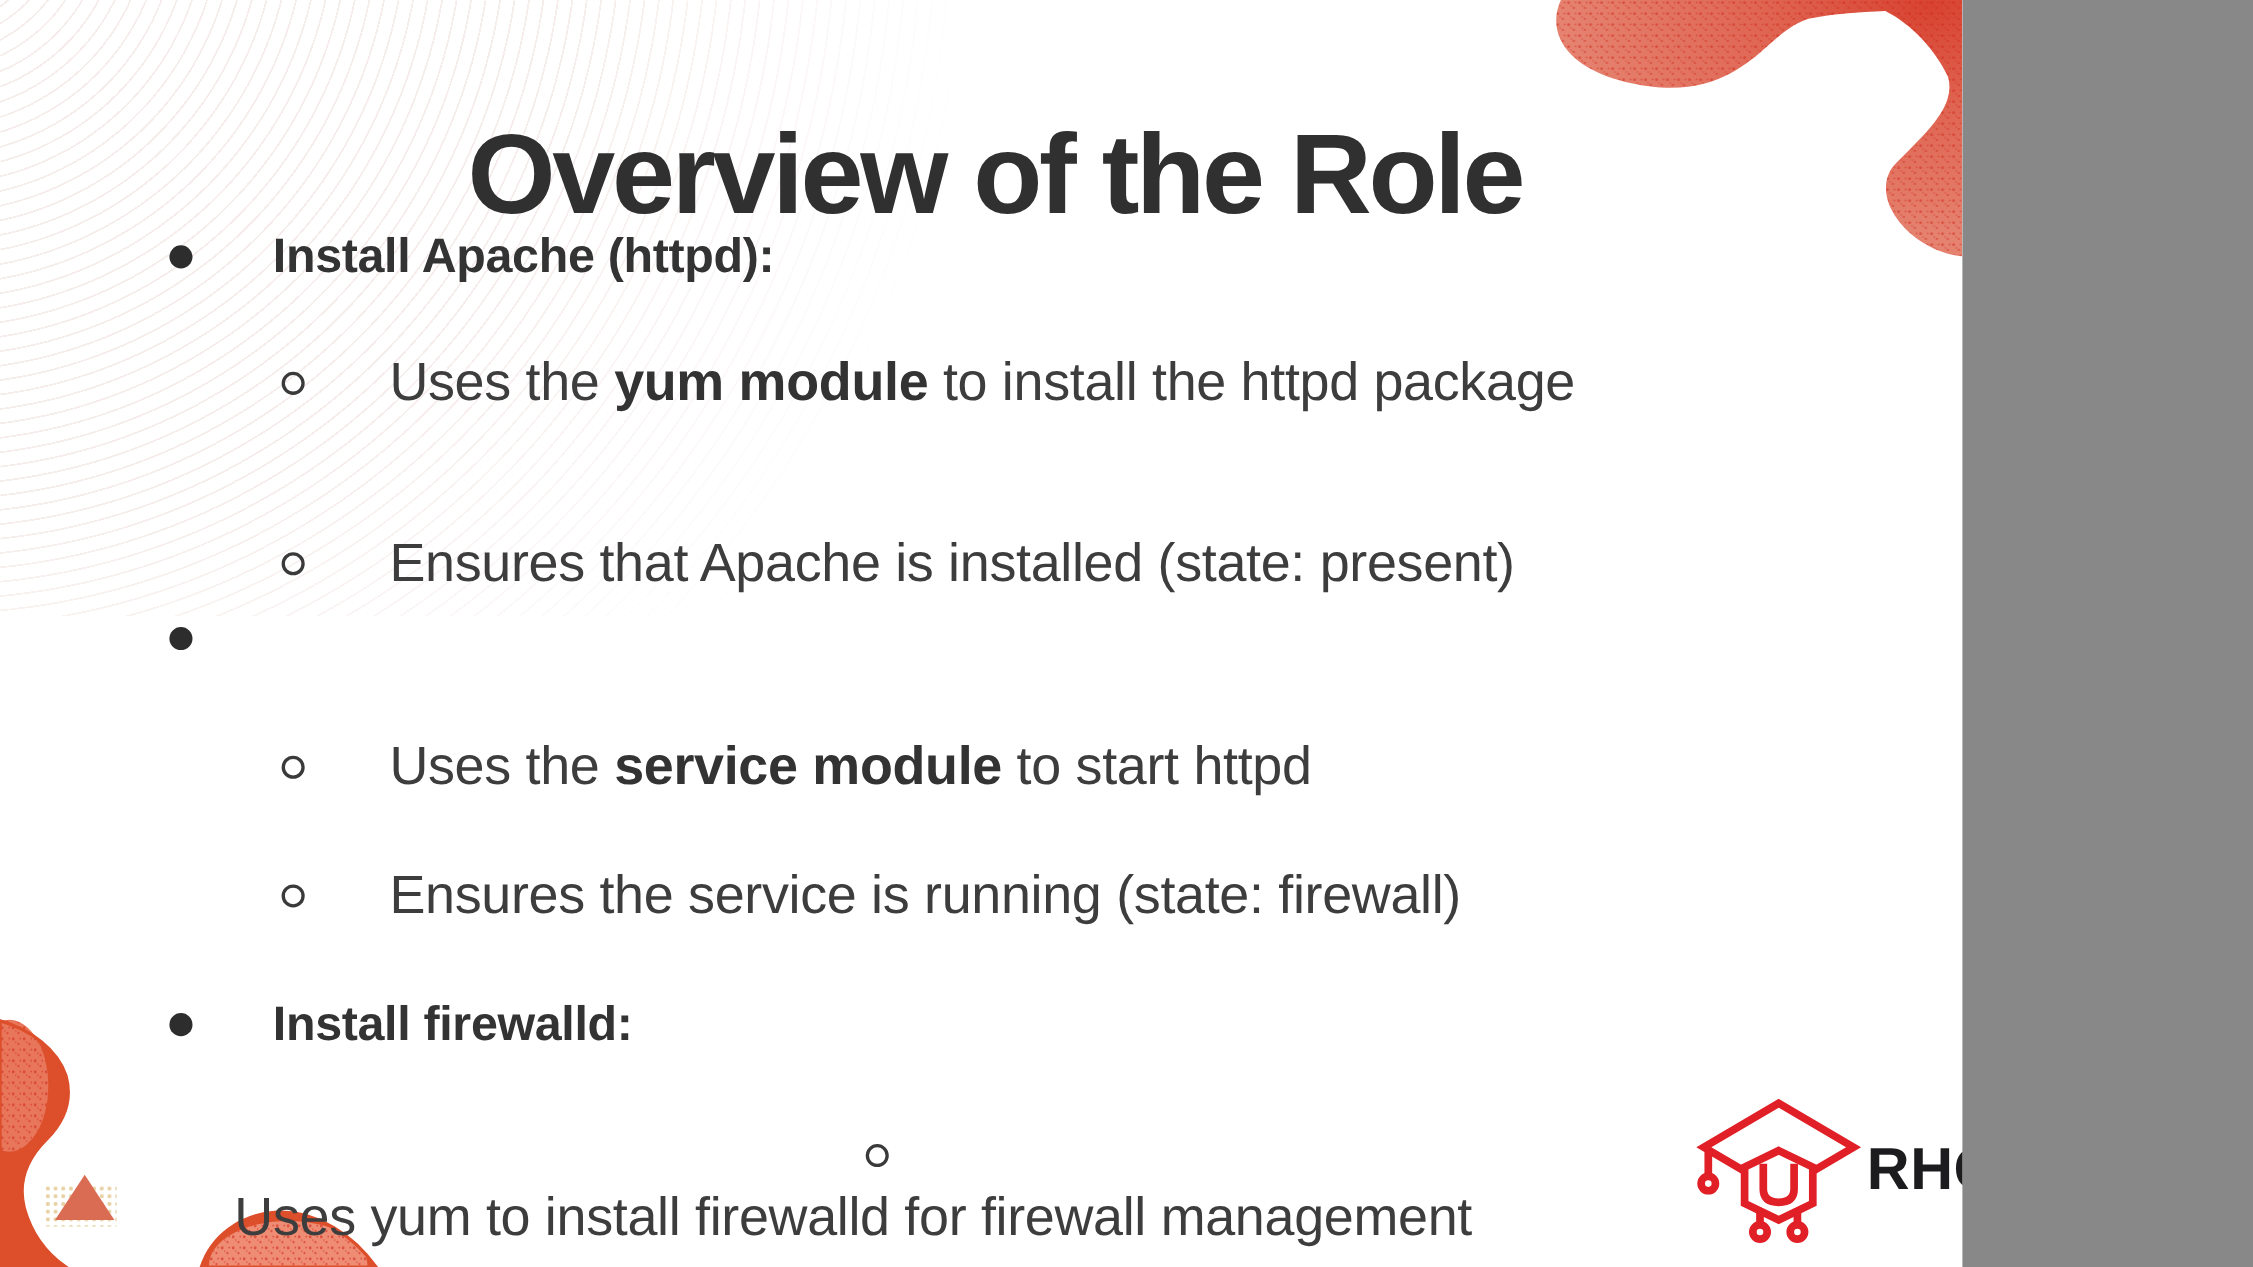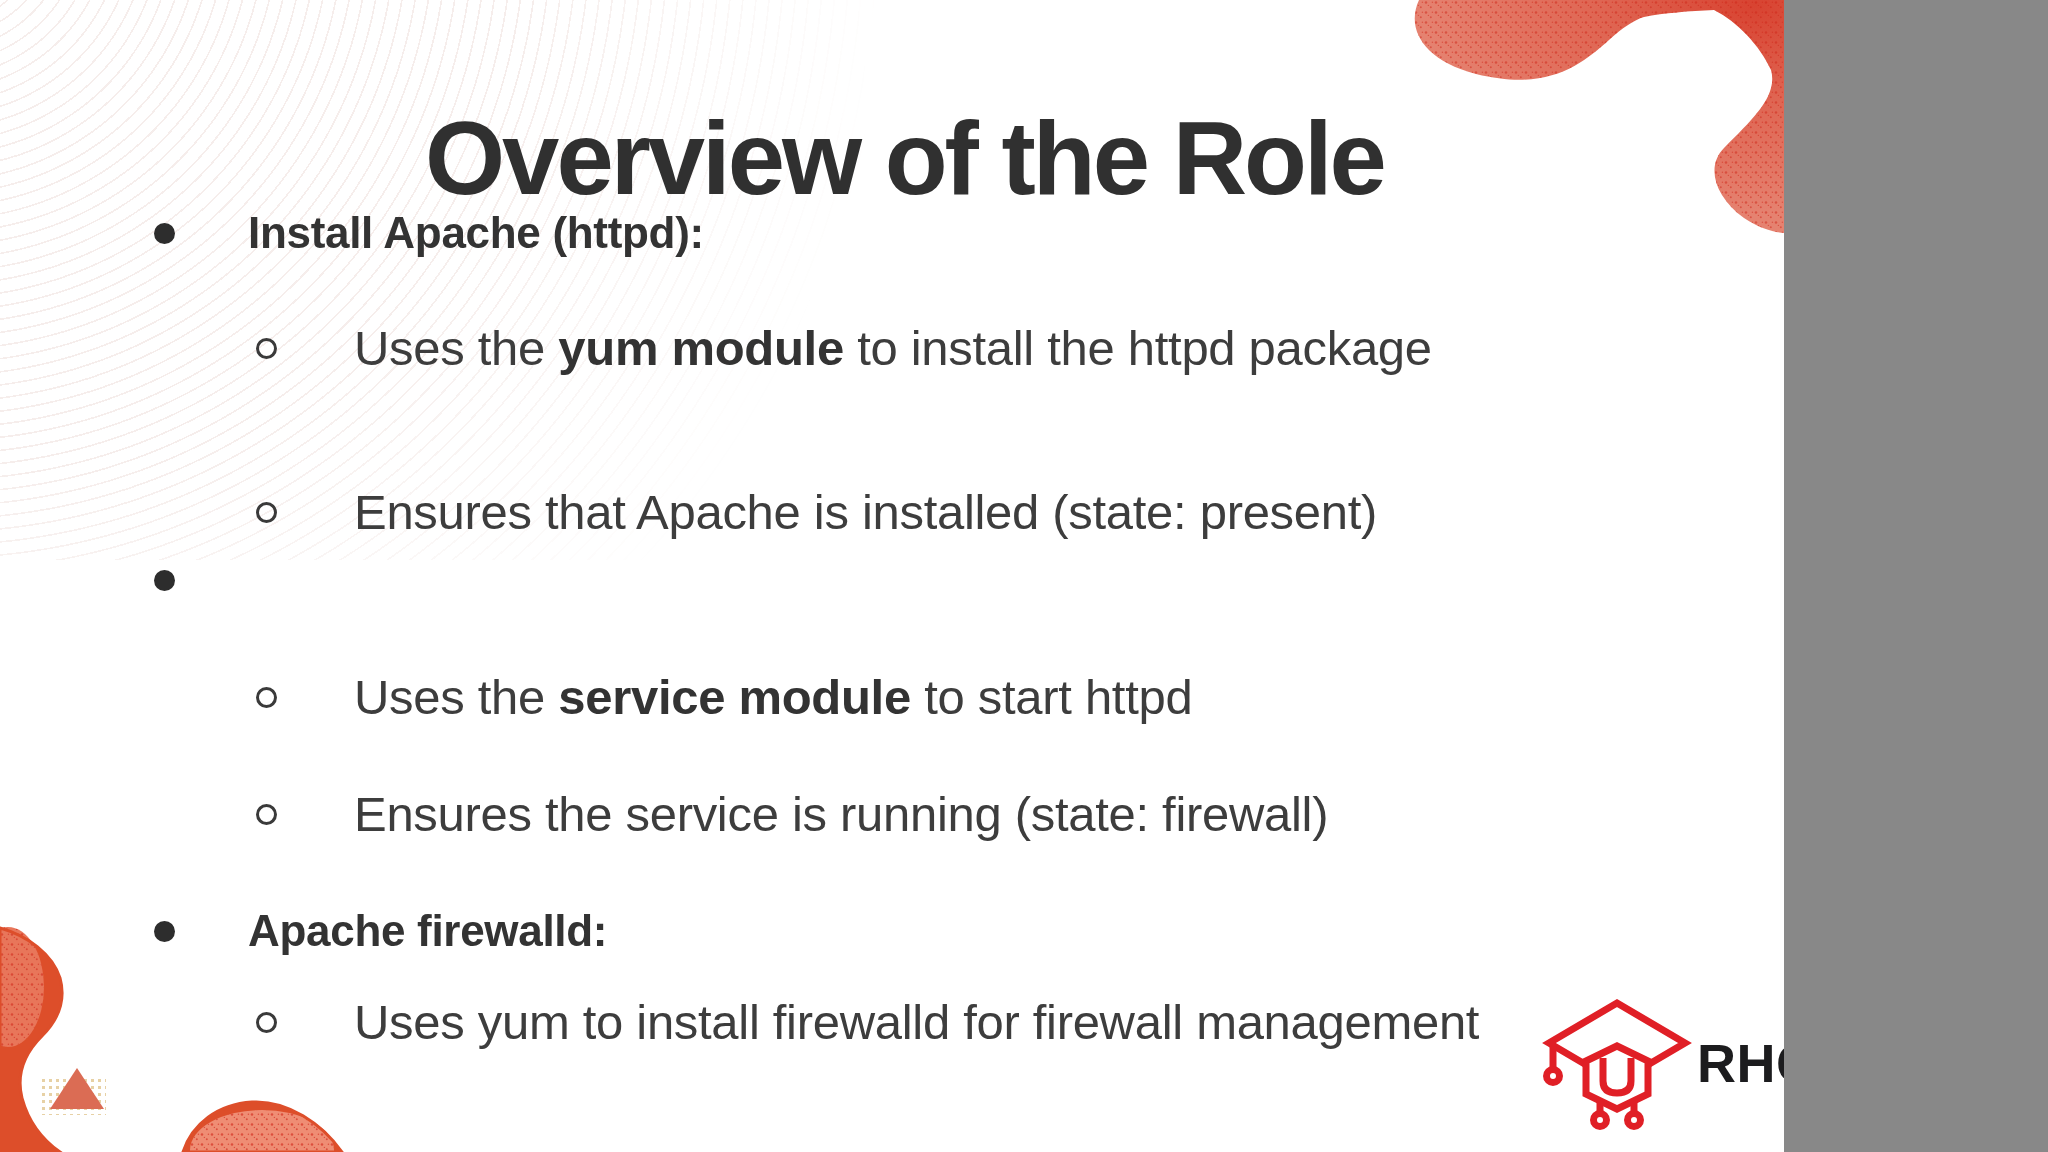--- a/index.html
+++ b/index.html
@@ -126,23 +126,23 @@
       <div class="row l2" style="top: 666px;">
         <span class="marker-ring"></span>
         <span class="txt"><span>Uses the </span><b>service module</b><span> to start httpd</span></span>
       </div>
       <div class="row l2" style="top: 783px;">
         <span class="marker-ring"></span>
         <span class="txt"><span>Ensures the service is running (state: firewall)</span></span>
       </div>
       <div class="row l1" style="top: 900px;">
         <span class="marker-dot"></span>
-        <span class="txt"><b>Apache firewalld:</b></span>
+        <span class="txt"><b>Install firewalld:</b></span>
       </div>
-      <div class="row l2" style="top: 991px;">
+      <div class="row l2" style="top: 1040px; flex-direction: column;">
         <span class="marker-ring"></span>
         <span class="txt"><span>Uses yum to install firewalld for firewall management</span></span>
       </div>
     </div>
 
   <div class="logo">
     <svg width="150" height="137" viewBox="0 0 150 137" aria-hidden="true">
       <g stroke="#e01f26" stroke-width="7" fill="none" stroke-linejoin="miter">
         <path d="M75,7 L143,47 L75,87 L7,47 Z"></path>
         <path d="M75,50 L106,65 L106,98 L75,113 L44,98 L44,65 Z" fill="#ffffff"></path>

